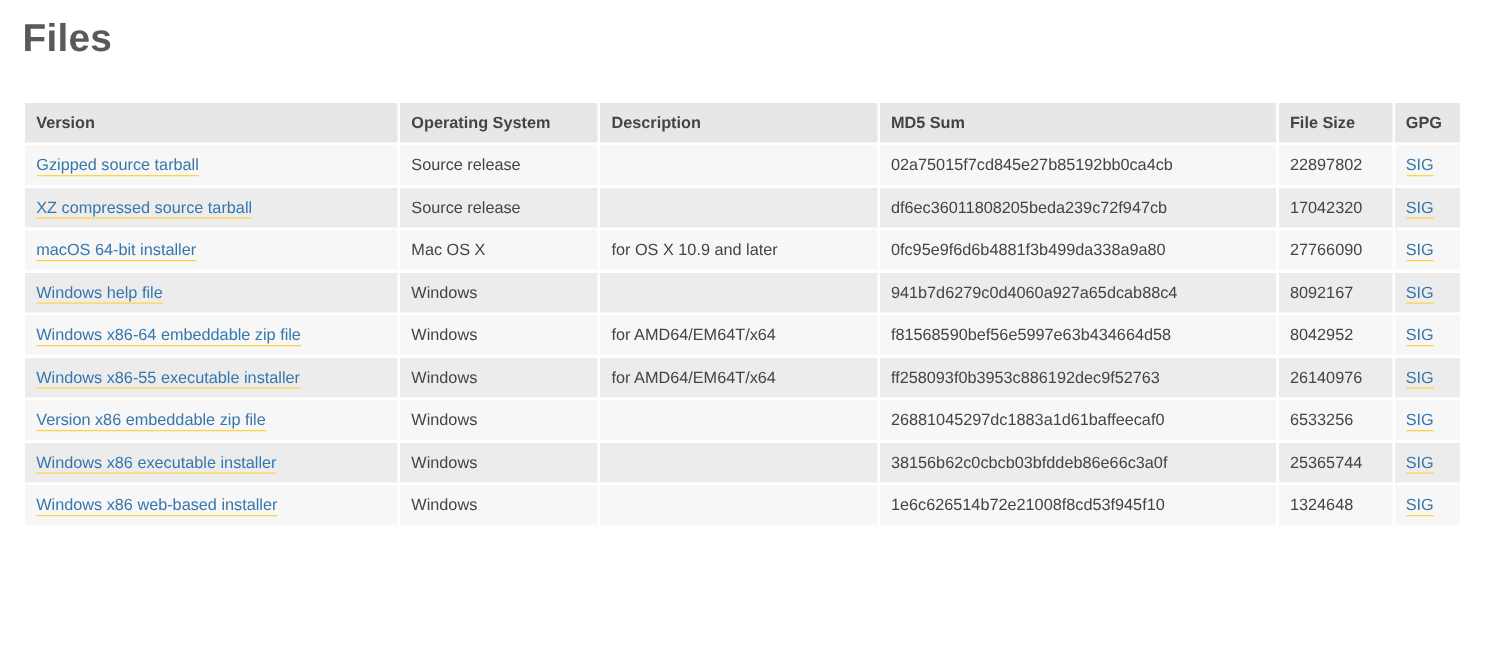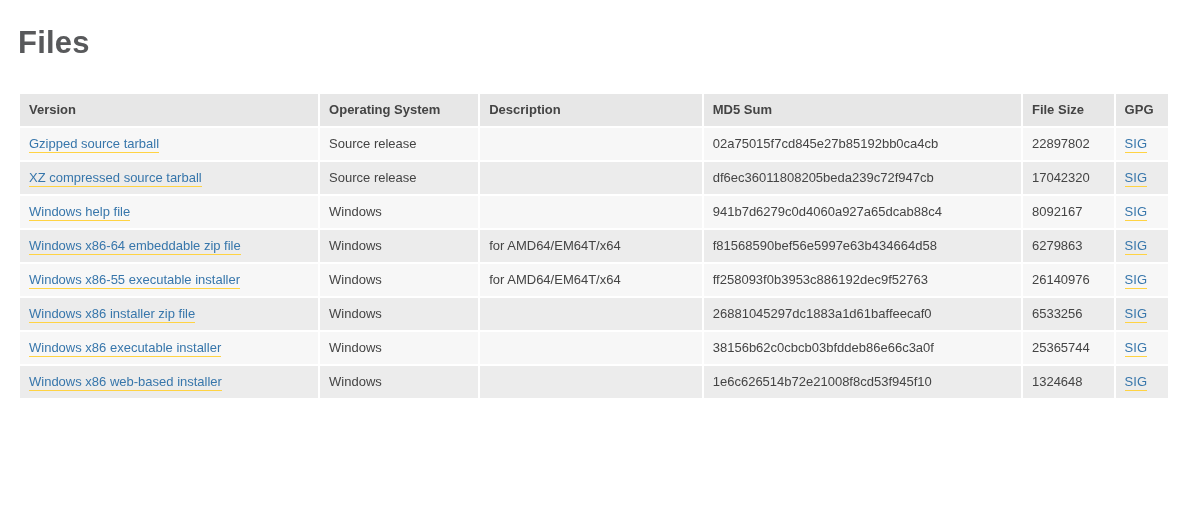--- a/index.html
+++ b/index.html
@@ -12,21 +12,21 @@
   .page {
     width: 1193px;
     height: 532px;
     background: #ffffff;
     box-sizing: border-box;
     padding: 0 23px 0 18px;
     overflow: hidden;
   }
   h1.page-title {
     margin: 0;
-    padding-top: 26px;
+    padding-top: 14px;
     font-size: 31px;
     line-height: 33px;
     font-weight: bold;
     color: #58595b;
     letter-spacing: 0.2px;
   }
   table.files-table {
     margin-top: 33px;
     border-collapse: collapse;
     table-layout: fixed;
@@ -107,51 +107,59 @@
   <tr>
     <td><a class="tbl-link">XZ compressed source tarball</a></td>
     <td>Source release</td>
     <td></td>
     <td>df6ec36011808205beda239c72f947cb</td>
     <td>17042320</td>
     <td><a class="tbl-link">SIG</a></td>
   </tr>
 
 
+  <tr>
+    <td><a class="tbl-link">macOS 64-bit installer</a></td>
+    <td>Mac OS X</td>
+    <td>for OS X 10.9 and later</td>
+    <td>0fc95e9f6d6b4881f3b499da338a9a80</td>
+    <td>27766090</td>
+    <td><a class="tbl-link">SIG</a></td>
+  </tr>
 
   <tr>
     <td><a class="tbl-link">Windows help file</a></td>
     <td>Windows</td>
     <td></td>
     <td>941b7d6279c0d4060a927a65dcab88c4</td>
     <td>8092167</td>
     <td><a class="tbl-link">SIG</a></td>
   </tr>
 
   <tr>
     <td><a class="tbl-link">Windows x86-64 embeddable zip file</a></td>
     <td>Windows</td>
     <td>for AMD64/EM64T/x64</td>
     <td>f81568590bef56e5997e63b434664d58</td>
-    <td>6279863</td>
+    <td>8042952</td>
     <td><a class="tbl-link">SIG</a></td>
   </tr>
 
   <tr>
     <td><a class="tbl-link">Windows x86-55 executable installer</a></td>
     <td>Windows</td>
     <td>for AMD64/EM64T/x64</td>
     <td>ff258093f0b3953c886192dec9f52763</td>
     <td>26140976</td>
     <td><a class="tbl-link">SIG</a></td>
   </tr>
 
 
   <tr>
-    <td><a class="tbl-link">Windows x86 installer zip file</a></td>
+    <td><a class="tbl-link">Version x86 embeddable zip file</a></td>
     <td>Windows</td>
     <td></td>
     <td>26881045297dc1883a1d61baffeecaf0</td>
     <td>6533256</td>
     <td><a class="tbl-link">SIG</a></td>
   </tr>
 
   <tr>
     <td><a class="tbl-link">Windows x86 executable installer</a></td>
     <td>Windows</td>

